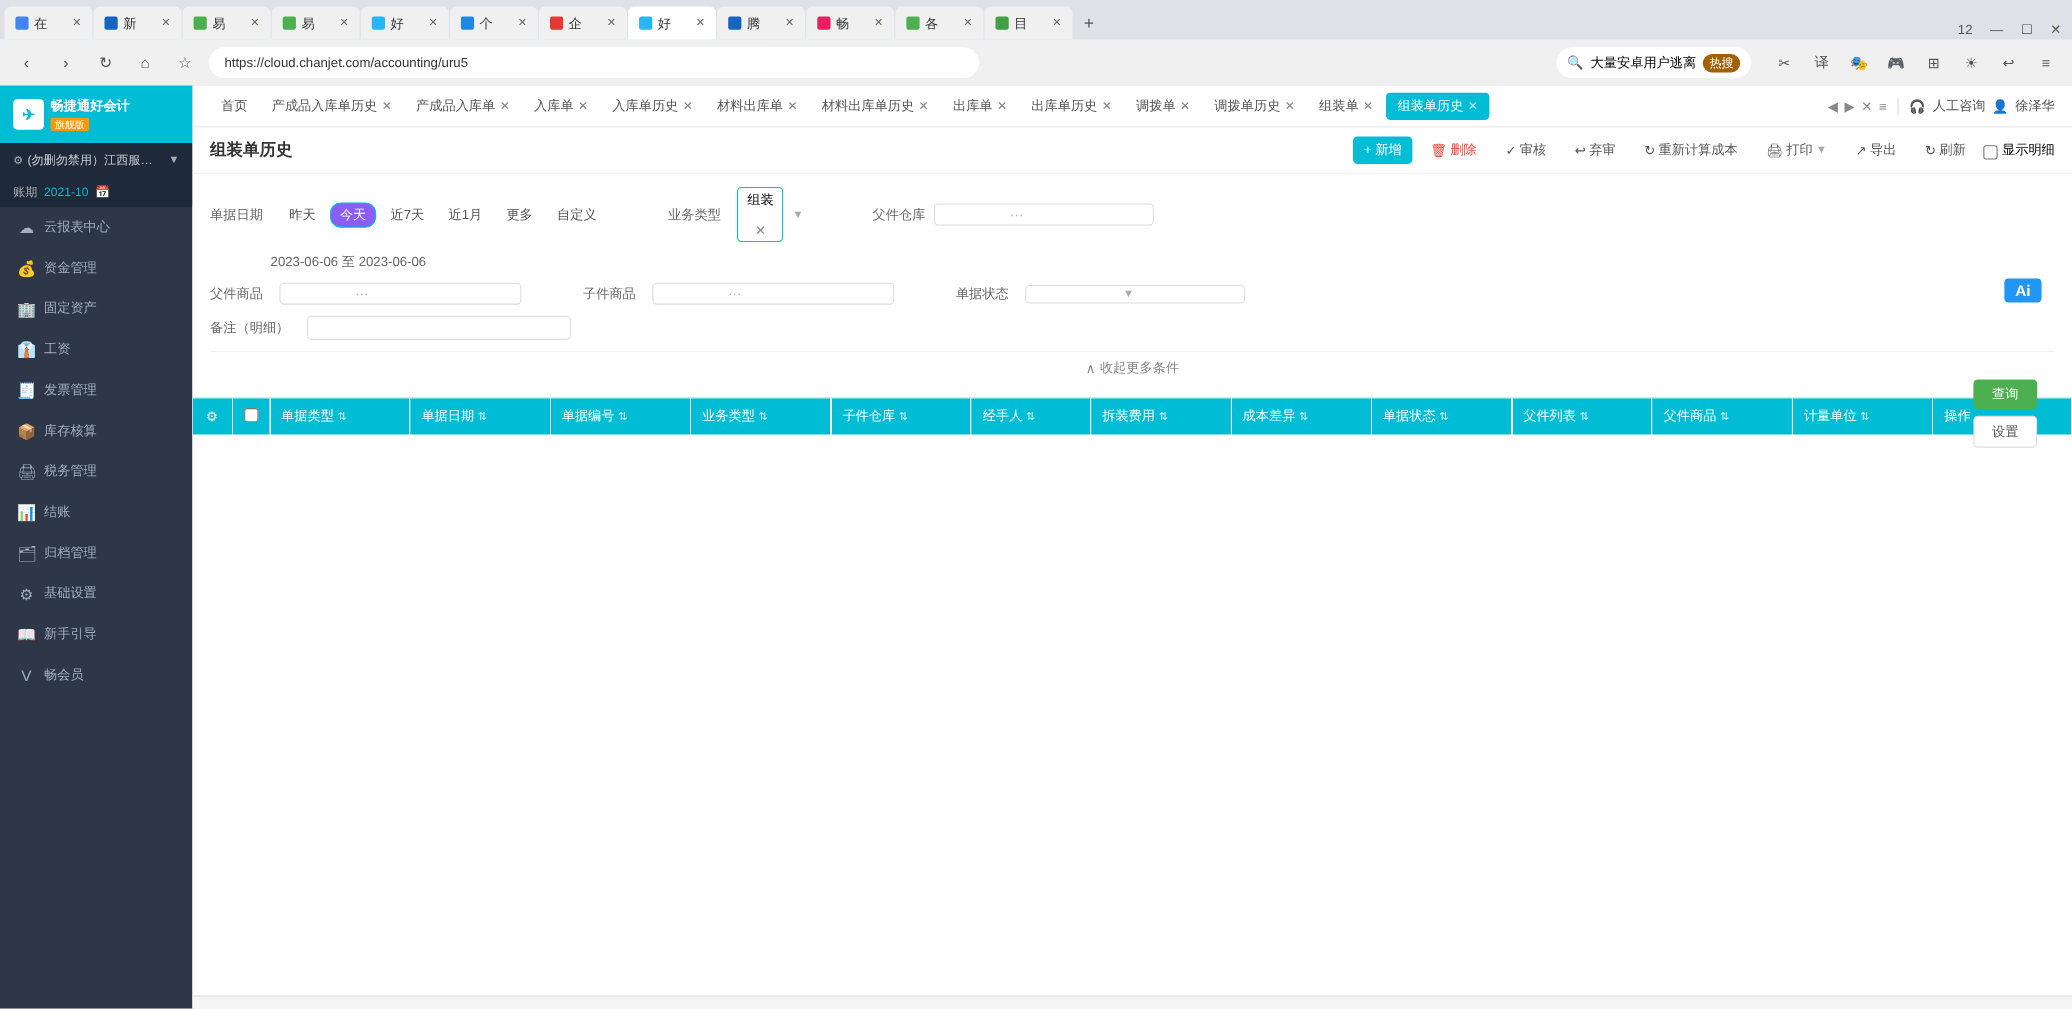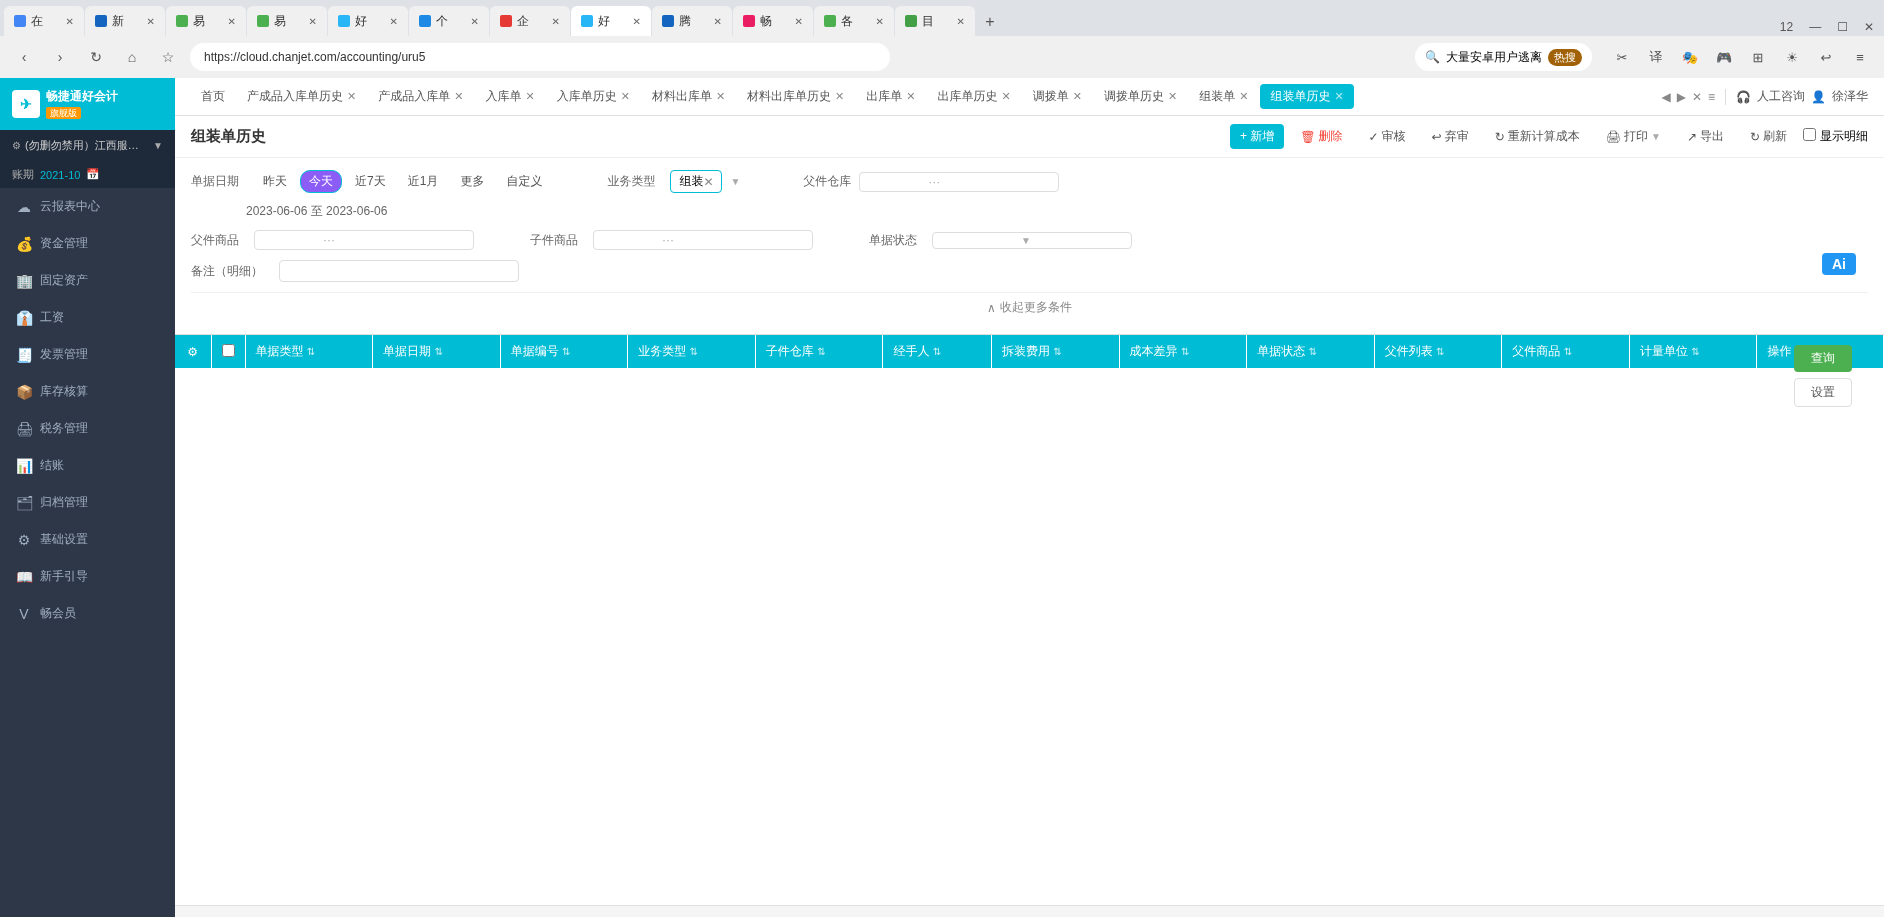--- a/index.html
+++ b/index.html
@@ -347,21 +347,21 @@
           <span class="chevron">▼</span>
         </button>
         <button class="action-btn">
           <span>↗</span>
           <span>导出</span>
         </button>
         <button class="action-btn">
           <span>↻</span>
           <span>刷新</span>
         </button>
-        <label style="display:flex;align-items:flex-start;gap:4px;cursor:pointer;">
+        <label style="display:flex;align-items:flex-end;gap:4px;cursor:pointer;">
           <input type="checkbox" style="">
           <span>显示明细</span>
         </label>
       </div>
     </div>
 
     <div class="filter-area">
 
       <div class="filter-row">
 
@@ -372,21 +372,21 @@
             <div class="date-btn active">今天</div>
             <div class="date-btn">近7天</div>
             <div class="date-btn">近1月</div>
             <div class="date-btn">更多</div>
             <div class="date-btn">自定义</div>
           </div>
         </div>
 
         <div style="display:flex;align-items:center;gap:8px;margin-left:40px;">
           <span class="filter-label">业务类型</span>
-          <div style="display:flex;align-items:center;border:1px solid #00bcd4;border-radius:4px;padding:2px 8px;gap:0;background:#fff;">
+          <div style="display:flex;align-items:center;border:1px solid #00bcd4;border-radius:4px;padding:2px 8px;gap:13px;background:#fff;flex-direction:column;">
             <span>组装</span>
             <span style="color:#888;cursor:pointer;">✕</span>
           </div>
           <span class="chevron">▼</span>
         </div>
 
         <div style="display:flex;align-items:center;gap:8px;margin-left:40px;text-align:right;">
           <span class="filter-label">父件仓库</span>
           <div style="display:flex;align-items:center;border:1px solid #ddd;border-radius:4px;padding:2px 8px;gap:60px;background:#fff;min-width:200px;">
             <span style="color:#ccc;"></span>

